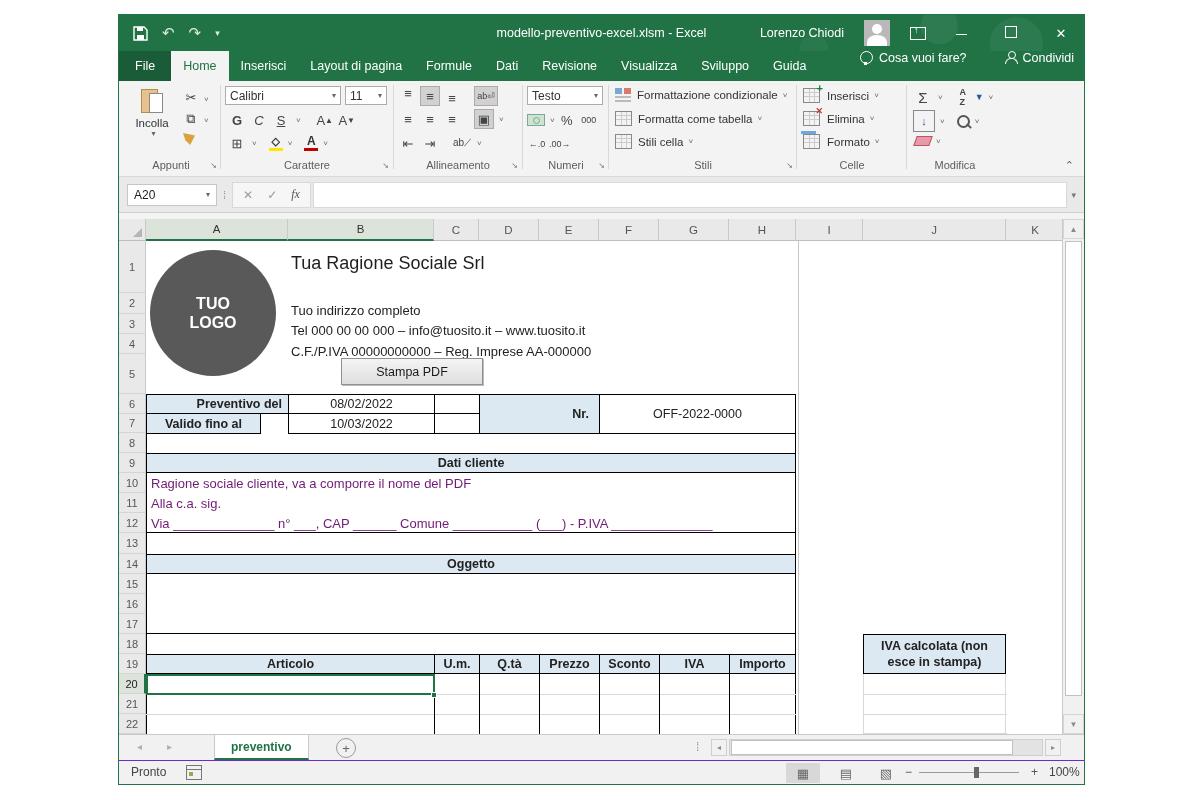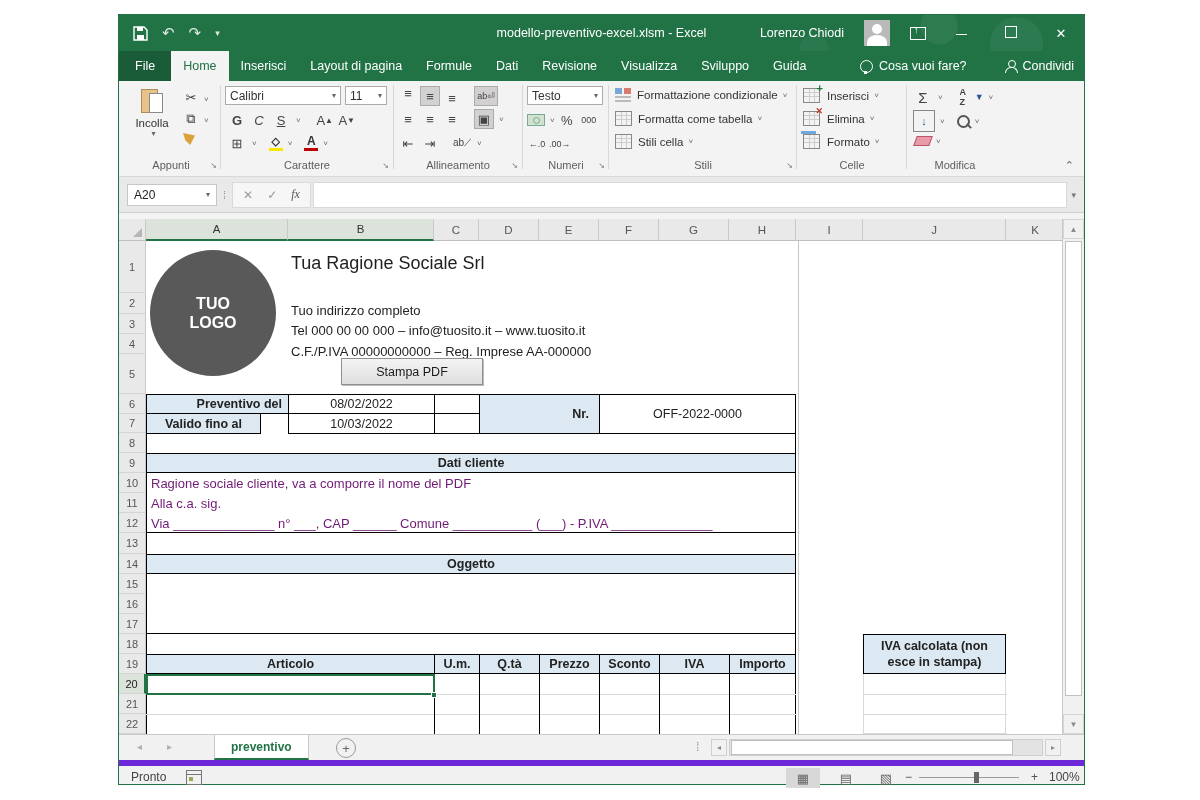--- a/index.html
+++ b/index.html
@@ -25,21 +25,21 @@
   .winbtn{font-size:13px;width:30px;text-align:center;}
   .maxbox{width:10px;height:10px;border:1px solid #fff;display:inline-block;}
   .minbar{width:11px;height:1px;background:#fff;display:inline-block;vertical-align:middle;}
   .ribbonopt{width:14px;height:11px;border:1px solid #fff;display:inline-block;position:relative;}
   .ribbonopt:after{content:"↑";position:absolute;left:3px;top:-3px;font-size:9px;}
   
   .tabbar{position:absolute;left:0;top:36px;width:100%;height:30px;background:#217346;display:flex;align-items:stretch;}
   .mtab{color:#fff;font-size:12.5px;padding:0 12px;display:flex;align-items:center;}
   .mtab.file{background:#1a5c38;padding:3px 16px;}
   .mtab.active{background:#f3f3f3;color:#217346;}
-  .tabbar-right{position:absolute;right:10px;top:36px;height:30px;display:flex;align-items:center;gap:6px;color:#fff;font-size:12.5px;}
+  .tabbar-right{position:absolute;right:10px;top:36px;height:30px;display:flex;align-items:flex-start;gap:6px;color:#fff;font-size:12.5px;}
   .bulb{width:11px;height:11px;border:1px solid #fff;border-radius:50%;position:relative;display:inline-block;}
   .bulb:after{content:"";position:absolute;left:3px;top:10px;width:3px;height:3px;background:#fff;}
   .persona{width:12px;height:12px;position:relative;display:inline-block;}
   .persona:before{content:"";position:absolute;left:3px;top:0;width:6px;height:6px;border:1px solid #fff;border-radius:50%;}
   .persona:after{content:"";position:absolute;left:0;top:7px;width:11px;height:5px;border:1px solid #fff;border-bottom:none;border-radius:6px 6px 0 0;}
   
   .ribbon{position:absolute;left:0;top:66px;width:100%;height:96px;background:#f3f3f3;border-bottom:1px solid #d8d8d8;box-sizing:border-box;font-size:11.5px;color:#333;}
   .rgroup{position:absolute;top:0;height:92px;}
   .rgrp-label{position:absolute;bottom:2px;left:0;right:0;text-align:center;font-size:11px;color:#605e5c;}
   .rsep{position:absolute;top:4px;width:1px;height:84px;background:#d8d8d8;}
@@ -102,21 +102,21 @@
   .varrow{position:absolute;left:0;width:21px;height:20px;background:#f1f1f1;color:#8a8a8a;font-size:8px;display:flex;align-items:center;justify-content:center;border:1px solid #d5d5d5;box-sizing:border-box;}
   .vthumb{position:absolute;left:2px;top:22px;width:17px;height:455px;background:#fff;border:1px solid #c1c1c1;box-sizing:border-box;}
   
   .sheettabs{position:absolute;left:0;top:719px;width:100%;height:26px;background:#f1f1f1;border-top:1px solid #c9c9c9;box-sizing:border-box;font-size:12px;color:#666;}
   .stab{position:absolute;left:95px;top:0;height:25px;background:#fff;border:1px solid #c9c9c9;border-top:none;border-bottom:2px solid #217346;box-sizing:border-box;color:#217346;font-weight:bold;padding:0 16px;display:flex;align-items:center;}
   .addsheet{position:absolute;left:217px;top:3px;width:18px;height:18px;border:1px solid #9a9a9a;border-radius:50%;color:#666;font-size:13px;display:flex;align-items:center;justify-content:center;}
   .hscroll{position:absolute;top:4px;height:17px;background:#e3e3e3;border:1px solid #cfcfcf;box-sizing:border-box;}
   .hthumb{position:absolute;top:0;height:15px;background:#fff;border:1px solid #c1c1c1;box-sizing:border-box;}
   .harrow{position:absolute;top:4px;width:16px;height:17px;color:#8a8a8a;font-size:8px;display:flex;align-items:center;justify-content:center;border:1px solid #cfcfcf;background:#f1f1f1;box-sizing:border-box;}
   
-  .statusbar{position:absolute;left:0;top:745px;width:100%;height:24px;background:#f1f1f1;border-top:6px solid #6d28d9;box-sizing:border-box;font-size:12px;color:#444;padding-left:8px;}
+  .statusbar{position:absolute;left:0;top:745px;width:100%;height:24px;background:#f1f1f1;border-top:1px solid #6d28d9;box-sizing:border-box;font-size:12px;color:#444;padding-left:8px;}
   .viewbtn{position:absolute;top:2px;width:34px;height:20px;display:flex;align-items:center;justify-content:center;font-size:13px;color:#666;}
   .viewbtn.on{background:#d8d8d8;}
   .ztrack{position:absolute;top:11px;width:100px;height:1px;background:#9a9a9a;}
   .zthumb{position:absolute;top:6px;width:5px;height:11px;background:#666;}
   .macroic{position:absolute;left:67px;top:4px;width:14px;height:13px;border:1px solid #777;background:linear-gradient(#777 0 0) 0 3px/14px 1px no-repeat;}
   .macroic:after{content:"";position:absolute;left:2px;top:6px;width:4px;height:4px;background:#9a5;}
 </style>
 </head>
 <body>
 

